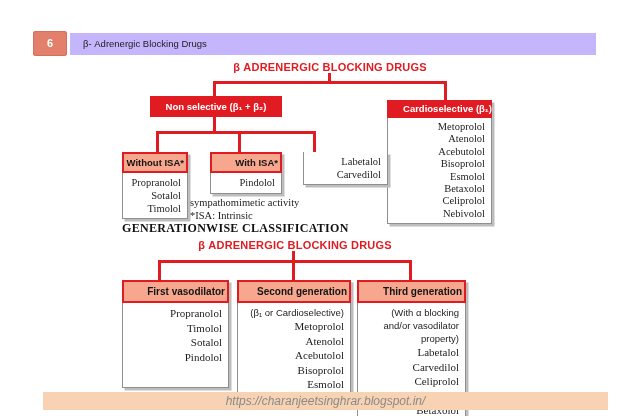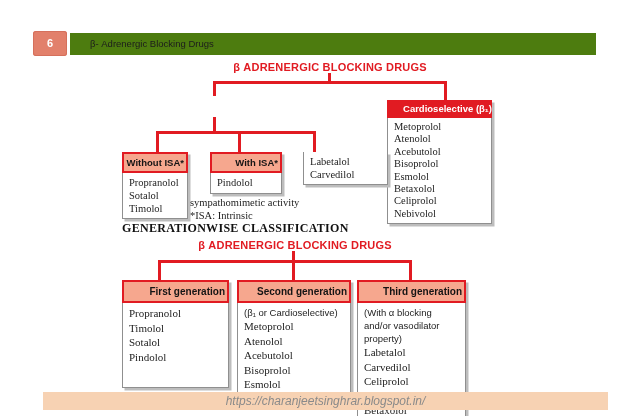--- a/index.html
+++ b/index.html
@@ -9,22 +9,22 @@
   }
   
   .badge{
     position:absolute;left:33px;top:31px;width:34px;height:25px;
     background:#e2806b;border-radius:3px;color:#fff;font-weight:bold;
     font-size:11px;text-align:center;line-height:25px;
     box-shadow:inset 0 0 0 1px #d5705c;
   }
   .topbar{
     position:absolute;left:70px;top:33px;width:526px;height:22px;
-    background:#4d7c0f;color:#1c1c1c;font-size:9.5px;
-    line-height:22px;padding-left:20px;box-sizing:border-box;
+    background:#c4b5fd;color:#1c1c1c;font-size:9.5px;
+    line-height:22px;padding-left:13px;box-sizing:border-box;
   }
   
   .flow-title{
     position:absolute;color:#e11b22;font-weight:bold;font-size:11px;
     text-align:center;letter-spacing:.2px;white-space:nowrap;
   }
   .t1{left:180px;top:61px;width:300px;}
   .t2{left:145px;top:239px;width:300px;}
   
   .conn{position:absolute;background:#e11b22;}
@@ -42,20 +42,21 @@
   }
   .hd-salmon.left{text-align:left;padding-left:5px;}
   .hd-red{
     background:#e11b22;color:#fff;font-weight:bold;font-size:9.5px;
     text-align:center;line-height:18px;height:18px;white-space:nowrap;padding-left:16px;
   }
   .bd{
     background:#fff;border:1px solid #8f8f8f;border-top:none;
     font-family:"Liberation Serif",serif;color:#1d1d1d;
     padding:3px 6px;
+    text-align:right;
   }
   .bd .drug{font-size:10.5px;line-height:13px;}
   .bd-cardio .drug{font-size:10.5px;line-height:12.4px;}
   .gen .bd .drug{font-size:11px;line-height:14.5px;}
   .subtitle{
     font-family:"Liberation Sans",sans-serif;font-size:9.5px;
     line-height:13px;color:#1d1d1d;
   }
   
   .isa-note{
@@ -83,20 +84,21 @@
   <div class="badge">6</div>
   <div class="topbar">β- Adrenergic Blocking Drugs</div>
 
   <div class="flow-title t1">β ADRENERGIC BLOCKING DRUGS</div>
 
   <div class="conn" style="left:328px;top:73px;width:3px;height:10px;"></div>
   <div class="conn" style="left:213px;top:81px;width:234px;height:3px;"></div>
   <div class="conn" style="left:213px;top:82px;width:3px;height:14px;"></div>
   <div class="conn" style="left:444px;top:82px;width:3px;height:18px;"></div>
 
+  <div class="rednode" style="left:150px;top:96px;width:132px;height:21px;">Non selective (β₁ + β₂)</div>
 
   <div class="node" style="left:387px;top:100px;width:105px;">
     <div class="hd-red">Cardioselective (β₁)</div>
     <div class="bd bd-cardio">
         <div class="drug">Metoprolol</div>
         <div class="drug">Atenolol</div>
         <div class="drug">Acebutolol</div>
         <div class="drug">Bisoprolol</div>
         <div class="drug">Esmolol</div>
         <div class="drug">Betaxolol</div>
@@ -143,21 +145,21 @@
 
   <div class="flow-title t2">β ADRENERGIC BLOCKING DRUGS</div>
 
   <div class="conn" style="left:292px;top:251px;width:3px;height:11px;"></div>
   <div class="conn" style="left:158px;top:260px;width:254px;height:3px;"></div>
   <div class="conn" style="left:158px;top:262px;width:3px;height:18px;"></div>
   <div class="conn" style="left:292px;top:262px;width:3px;height:18px;"></div>
   <div class="conn" style="left:409px;top:262px;width:3px;height:18px;"></div>
 
   <div class="node gen" style="left:122px;top:280px;width:107px;">
-    <div class="hd-salmon" style="line-height:15px;height:15px;font-size:10px;">First generation</div>
+    <div class="hd-salmon" style="line-height:15px;height:15px;font-size:10px;">First vasodilator</div>
     <div class="bd" style="min-height:78px;">
       <div>
           <div class="drug">Propranolol</div>
           <div class="drug">Timolol</div>
           <div class="drug">Sotalol</div>
           <div class="drug">Pindolol</div>
         </div>
     </div>
   </div>
 

